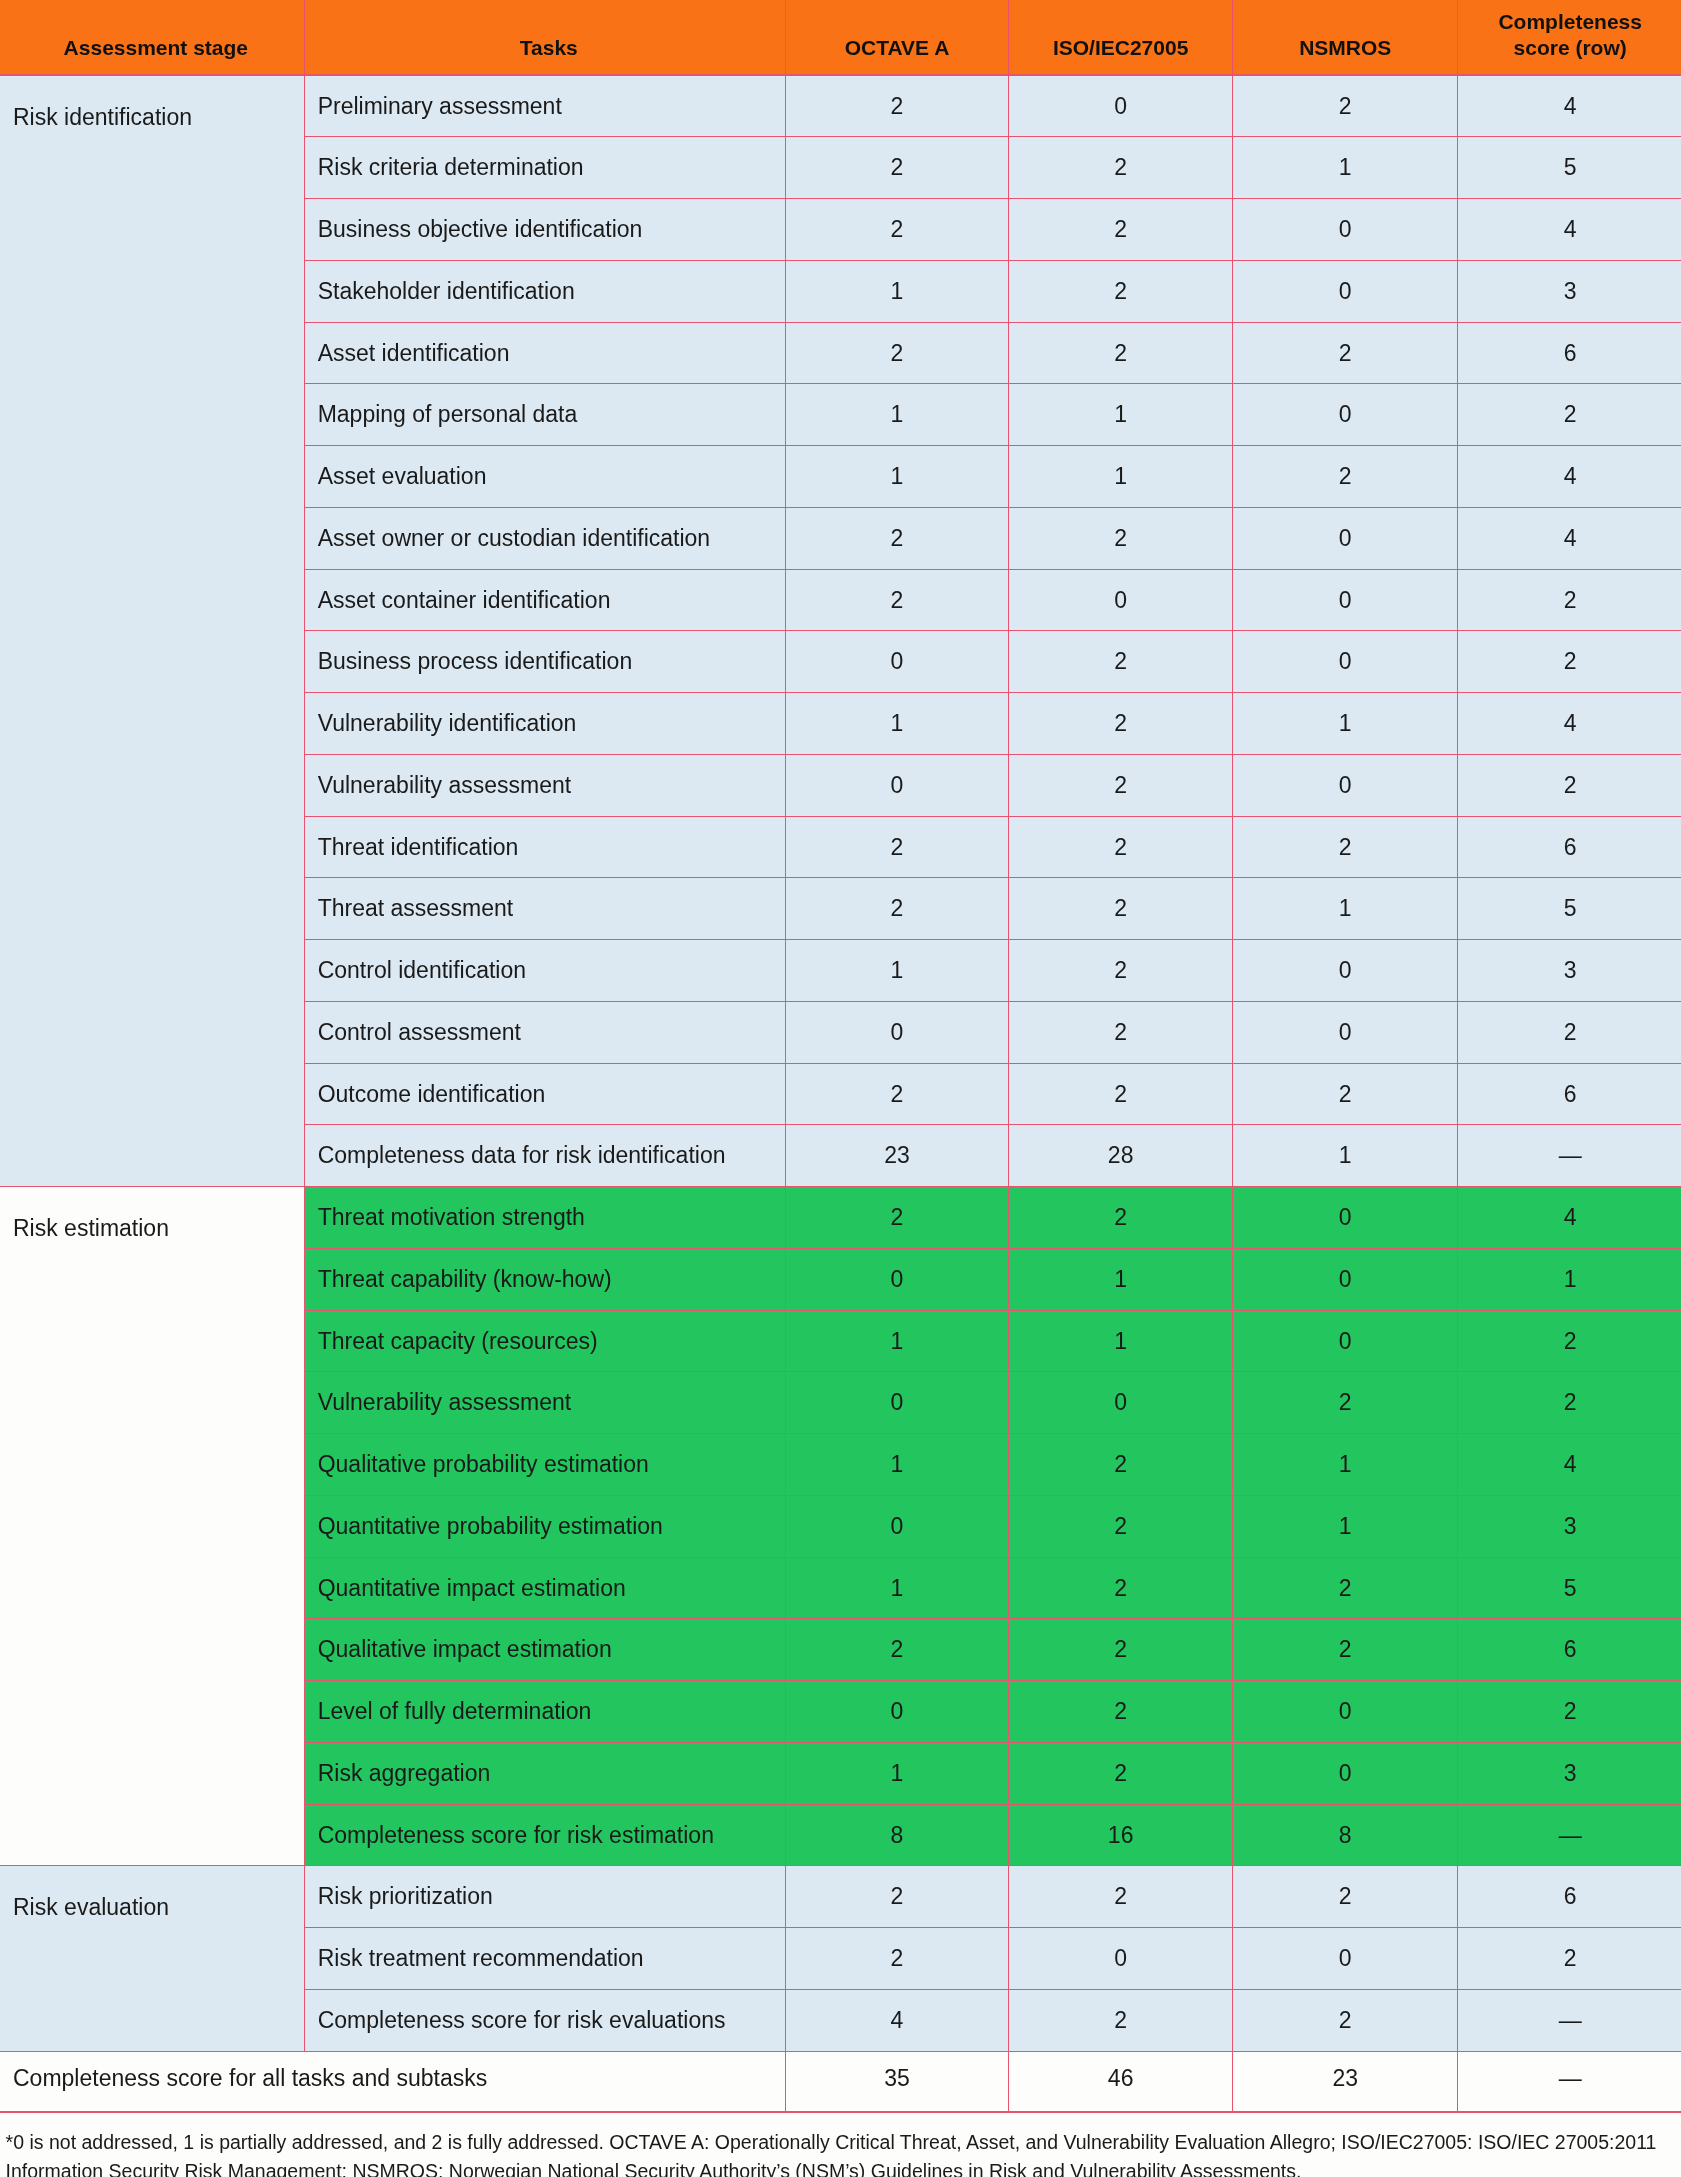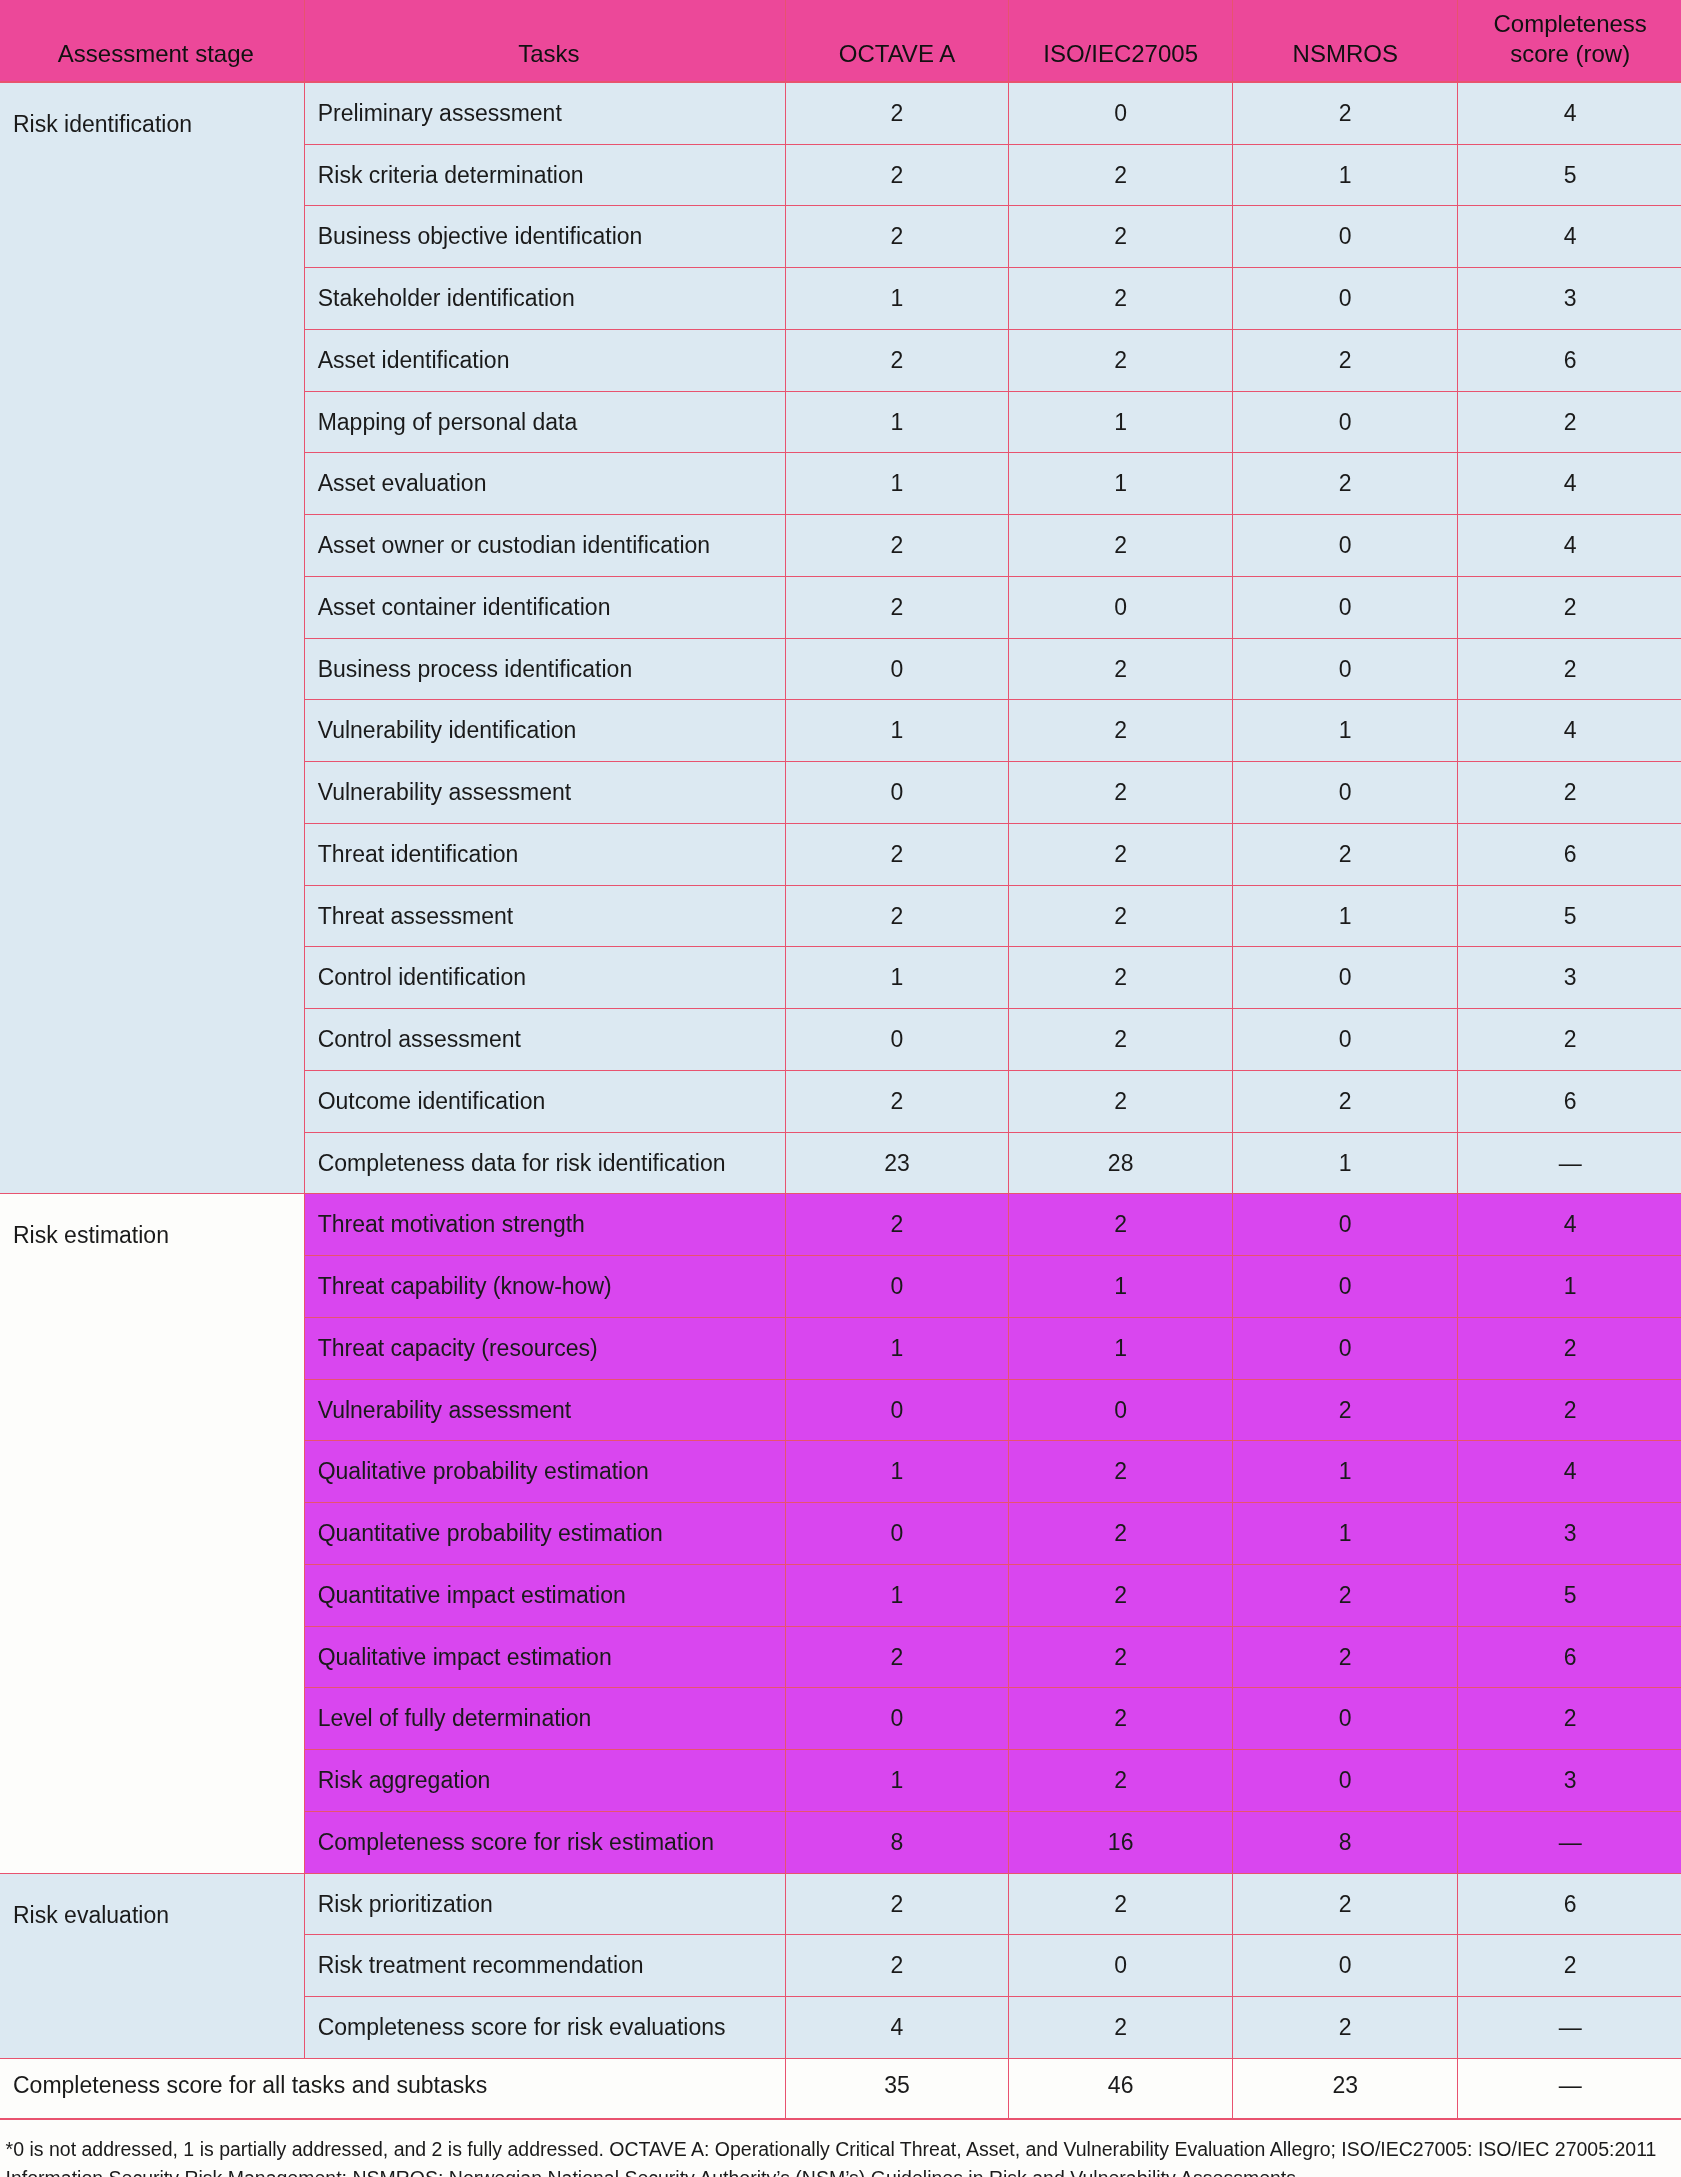--- a/index.html
+++ b/index.html
@@ -30,23 +30,23 @@
 
   
   col.c-stage { width: 304px; }
   col.c-task  { width: 481px; }
   col.c-oct   { width: 223px; }
   col.c-iso   { width: 224px; }
   col.c-nsm   { width: 225px; }
   col.c-comp  { width: 224px; }
 
   thead th {
-    background: #ec4899;
-    font-weight: normal;
-    font-size: 24px;
+    background: #f97316;
+    font-weight: bold;
+    font-size: 21px;
     color: #111111;
     vertical-align: bottom;
     padding: 9.3px 13px 13px 13px;
     border-bottom: 2.8px solid #e8536f;
     line-height: 1.22;
   }
   thead th.h-left  { text-align: center; padding-left: 21px; }
   thead th.h-cent  { text-align: center; }
 
   thead th.div-l { border-left: 1.9px solid #e8536f; }
@@ -65,21 +65,21 @@
 
   
   td.stage {
     vertical-align: top;
     text-align: left;
     padding-top: 27px;
     border-top: none;
   }
 
   tr.shade td { background: #dce9f2; }
-  tr.plain td { background: #d946ef; }
+  tr.plain td { background: #22c55e; }
 
   
   tr.sect-start > td { border-top: 1.9px solid #e8536f; }
 
   
   td.stage.shade-cell { background: #dce9f2; }
   td.stage.plain-cell { background: #fdfdfb; }
 
   tr.grand td {
     border-top: 1.9px solid #e8536f;

